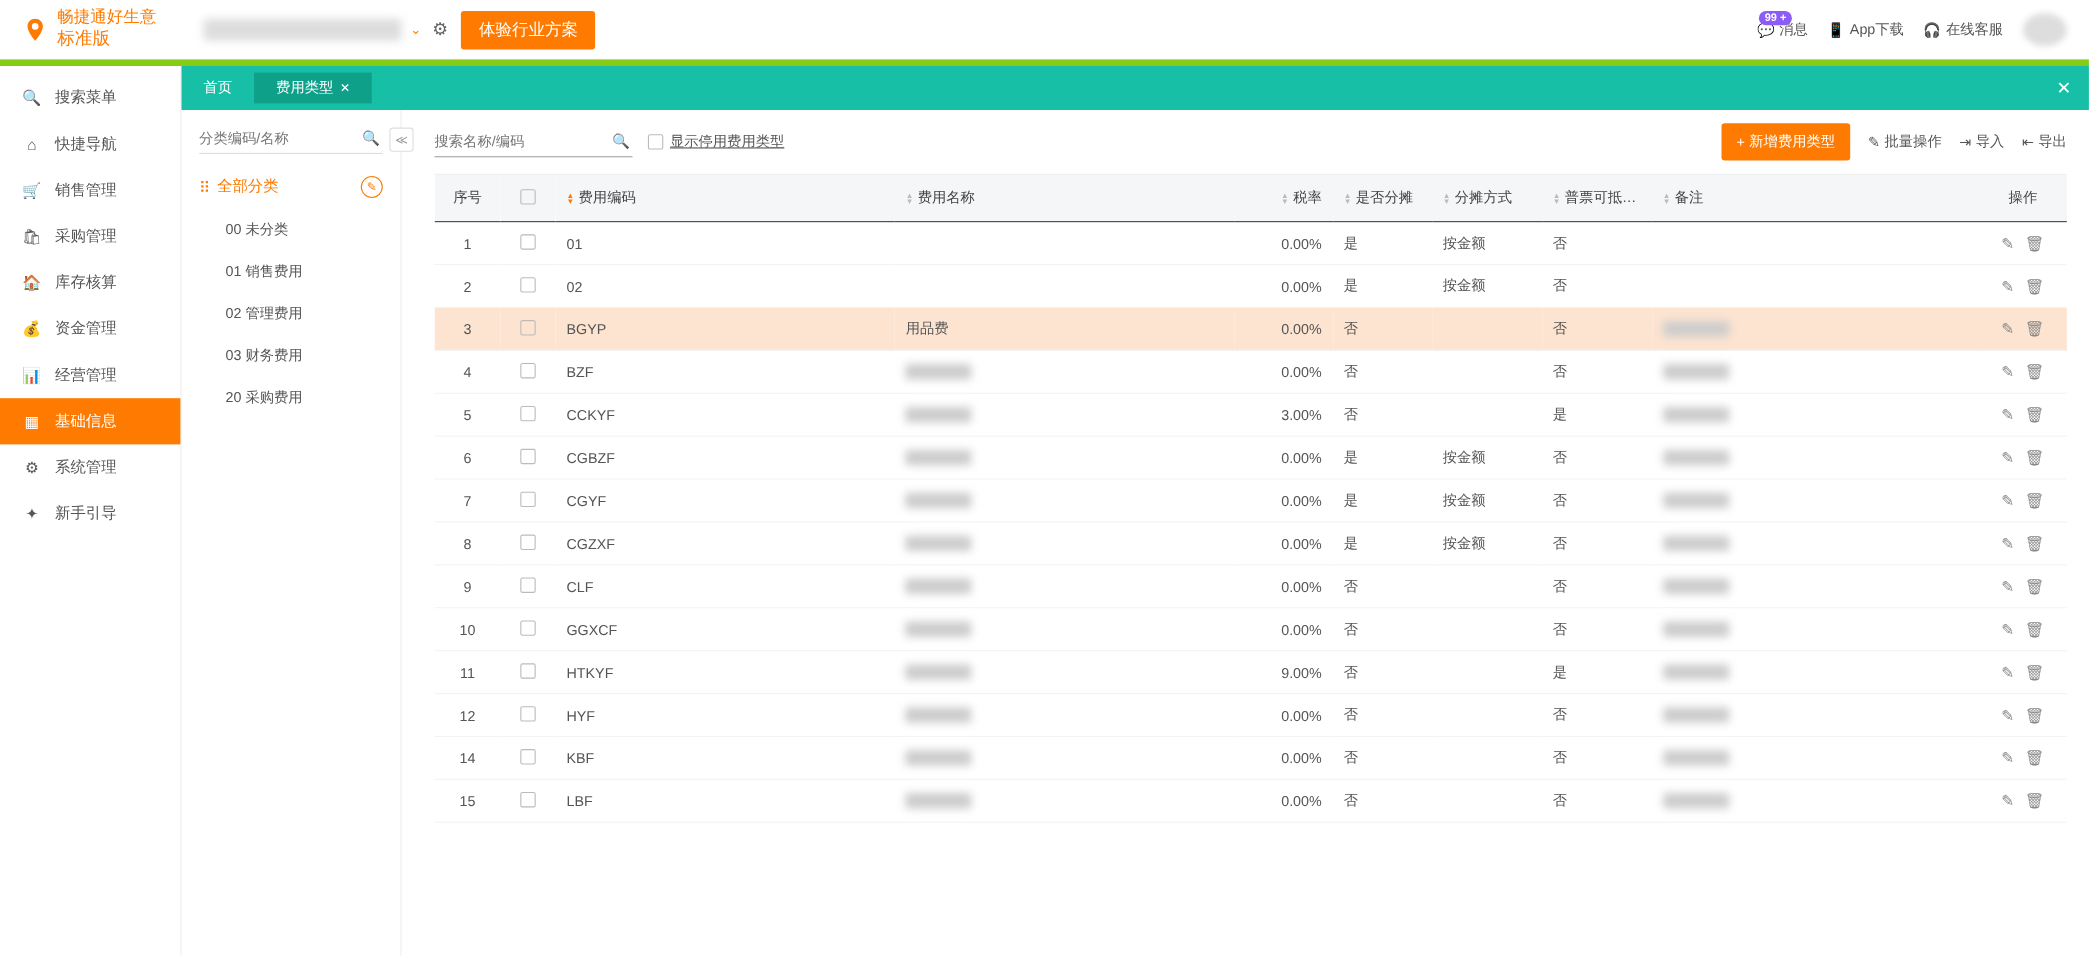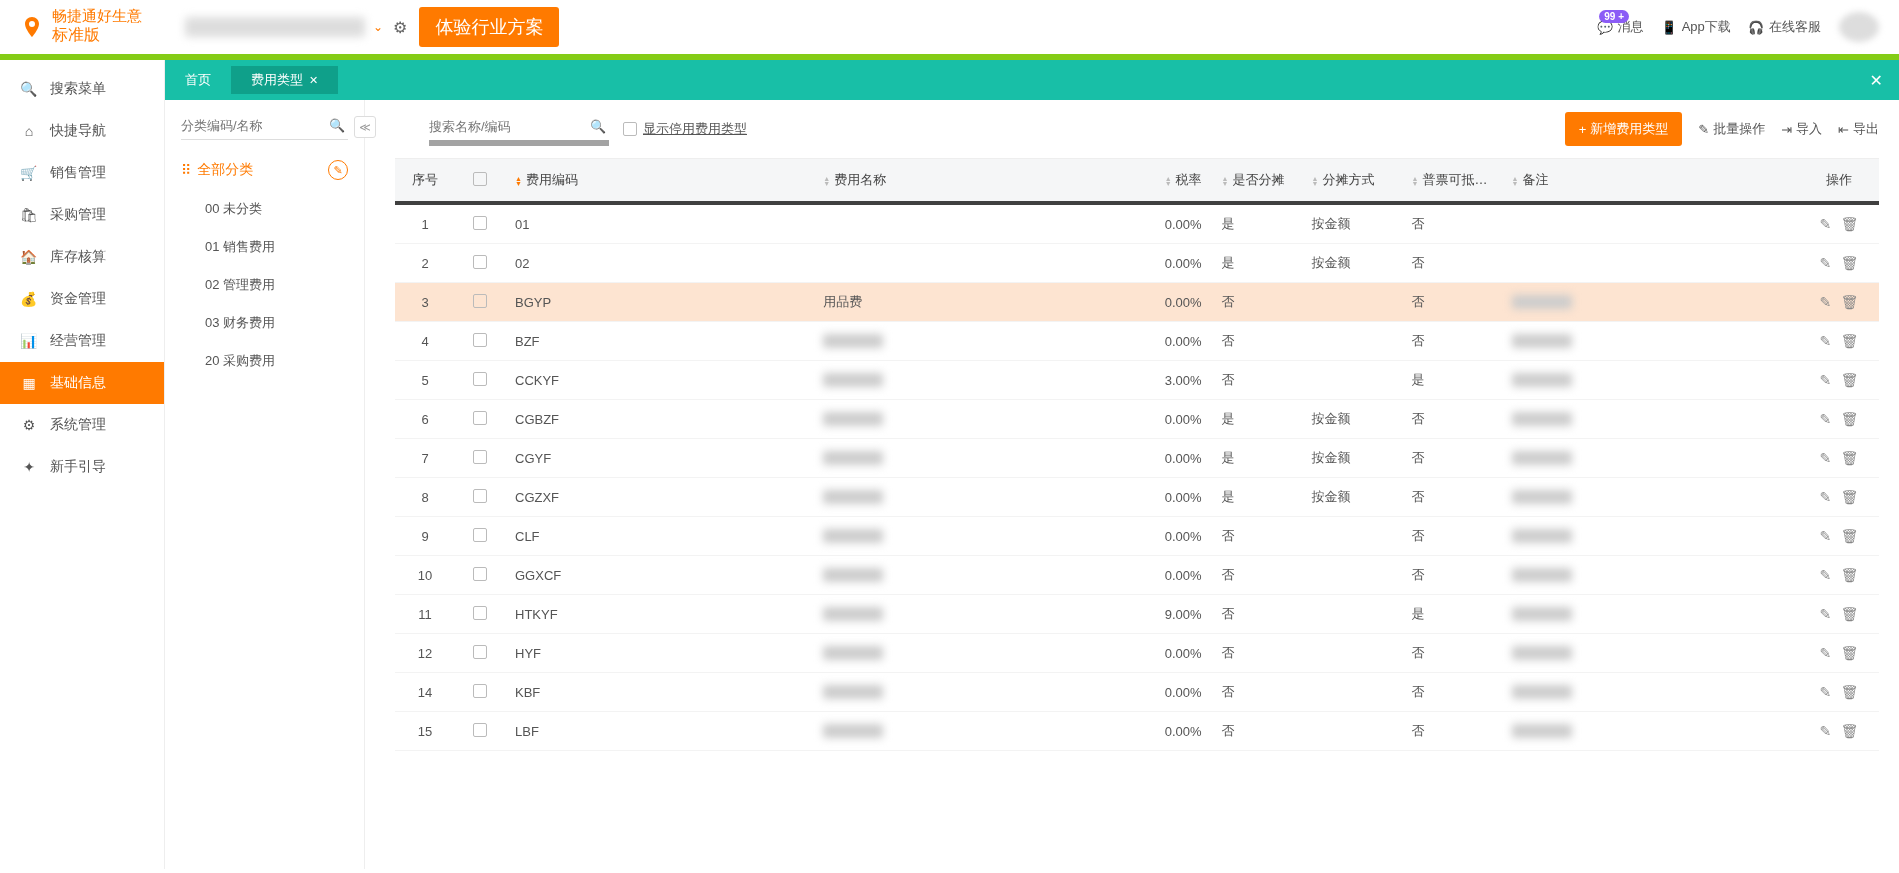--- a/index.html
+++ b/index.html
@@ -7,21 +7,21 @@
 
 .header { height: 60px; display: flex; align-items: center; padding: 0 20px; border-bottom: 6px solid #84cc16; }
 .brand { display: flex; align-items: center; gap: 8px; width: 145px; }
 .brand-logo { width: 24px; height: 24px; }
 .brand-text { color: #ff7a00; font-size: 15px; font-weight: 500; line-height: 1.1; }
 .brand-sub { color: #ff7a00; font-size: 16px; }
 .company-select { display: flex; align-items: center; gap: 8px; margin-left: 20px; }
 .company-name { filter: blur(4px); background: #ddd; width: 180px; height: 20px; border-radius: 3px; }
 .chevron { color: #ff7a00; font-size: 12px; }
 .gear { color: #666; font-size: 16px; margin-left: 10px; cursor: pointer; }
-.cta-btn { background: #ff7a00; color: #fff; border: none; padding: 8px 16px; border-radius: 3px; margin-left: 12px; font-size: 18px; cursor: pointer; }
+.cta-btn { background: #ff7a00; color: #fff; border: none; padding: 8px 16px; border-radius: 3px; margin-left: 12px; font-size: 15px; cursor: pointer; }
 .header-right { margin-left: auto; display: flex; align-items: center; gap: 18px; color: #555; }
 .hr-item { display: flex; align-items: center; gap: 4px; cursor: pointer; position: relative; }
 .badge { position: absolute; top: -8px; left: 2px; background: #8b5cf6; color: #fff; font-size: 10px; padding: 1px 5px; border-radius: 8px; font-weight: bold; }
 .avatar { width: 40px; height: 30px; background: #ddd; border-radius: 50%; filter: blur(3px); }
 
 .layout { display: flex; height: calc(100vh - 64px); }
 .sidebar { width: 165px; background: #fff; border-right: 1px solid #eee; padding-top: 8px; }
 .sb-item { display: flex; align-items: center; gap: 12px; padding: 12px 20px; color: #555; cursor: pointer; font-size: 14px; }
 .sb-item.active { background: #ff7a00; color: #fff; }
 .sb-icon { width: 18px; height: 18px; display: inline-flex; align-items: center; justify-content: center; }
@@ -39,31 +39,31 @@
 .cat-search input { width: 100%; border: none; border-bottom: 1px solid #ddd; padding: 6px 0; outline: none; font-size: 13px; }
 .cat-search-icon { position: absolute; right: 18px; top: 6px; color: #ff7a00; }
 .cat-title { display: flex; align-items: center; padding: 10px 16px; color: #ff7a00; font-size: 14px; gap: 6px; }
 .cat-edit { margin-left: auto; color: #ff7a00; border: 1px solid #ff7a00; border-radius: 50%; width: 20px; height: 20px; display: inline-flex; align-items: center; justify-content: center; font-size: 11px; }
 .cat-item { padding: 10px 16px 10px 40px; color: #555; cursor: pointer; font-size: 13px; }
 .collapse-handle { position: absolute; right: -12px; top: 16px; width: 22px; height: 22px; background: #fff; border: 1px solid #ddd; border-radius: 3px; display: flex; align-items: center; justify-content: center; color: #999; cursor: pointer; font-size: 11px; }
 
 .table-area { flex: 1; display: flex; flex-direction: column; padding: 12px 20px 0 30px; overflow: hidden; }
 .toolbar { display: flex; align-items: center; gap: 14px; margin-bottom: 12px; }
 .tb-search { position: relative; }
-.tb-search input { border: none; border-bottom: 6px solid #a3a3a3; padding: 6px 24px 6px 0; width: 180px; outline: none; font-size: 13px; margin-left: 34px; }
+.tb-search input { border: none; border-bottom: 1px solid #a3a3a3; padding: 6px 24px 6px 0; width: 180px; outline: none; font-size: 13px; }
 .tb-search-icon { position: absolute; right: 2px; top: 6px; color: #ff7a00; }
 .chk-wrap { display: flex; align-items: center; gap: 6px; color: #555; cursor: pointer; text-decoration: underline; }
 .chk { width: 14px; height: 14px; border: 1px solid #bbb; border-radius: 2px; display: inline-block; }
 .tb-right { margin-left: auto; display: flex; align-items: center; gap: 16px; }
 .btn-primary { background: #ff7a00; color: #fff; border: none; padding: 8px 14px; border-radius: 3px; cursor: pointer; font-size: 13px; display: flex; align-items: center; gap: 4px; }
 .btn-text { color: #555; cursor: pointer; display: flex; align-items: center; gap: 4px; font-size: 13px; }
 
 .table-wrap { flex: 1; overflow: auto; border-top: 1px solid #eee; }
 table { width: 100%; border-collapse: collapse; }
-th { background: #f5f6f7; text-align: left; padding: 12px 10px; font-weight: 500; color: #444; border-bottom: 4px solid #404040; position: sticky; top: 0; font-size: 13px; }
+th { background: #f5f6f7; text-align: left; padding: 12px 10px; font-weight: 500; color: #444; border-bottom: 1px solid #404040; position: sticky; top: 0; font-size: 13px; }
 th .sort { display: inline-flex; flex-direction: column; font-size: 7px; color: #bbb; margin-right: 4px; line-height: 5px; vertical-align: middle; }
 th.active-sort .sort { color: #ff7a00; }
 td { padding: 10px 10px; border-bottom: 1px solid #f3f3f3; color: #555; font-size: 13px; }
 tr.highlight td { background: #fde4d1; }
 .col-idx { text-align: center; width: 60px; }
 .col-chk { text-align: center; width: 50px; }
 .col-rate { text-align: right; width: 90px; }
 .col-op { text-align: center; width: 80px; }
 .col-alloc { width: 90px; }
 .col-method { width: 100px; }

